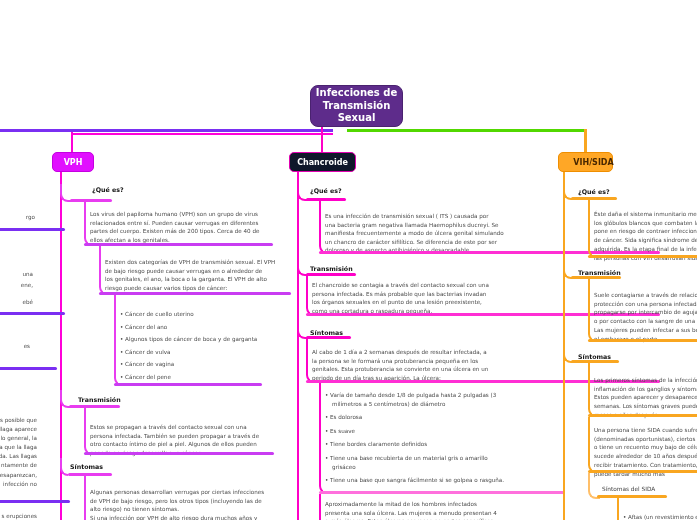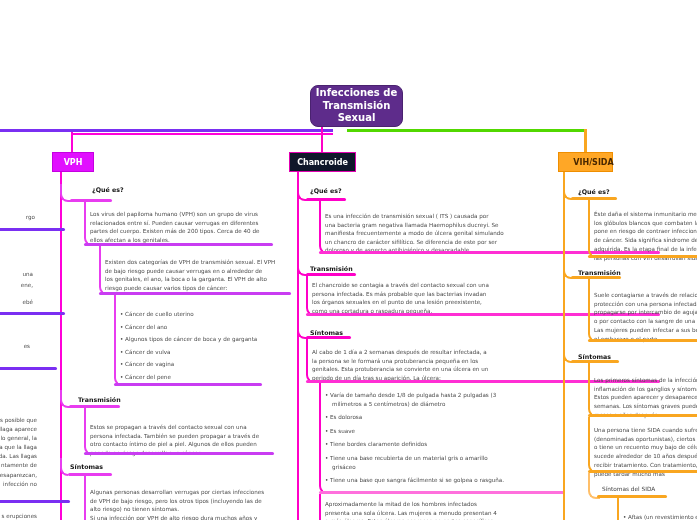--- a/index.html
+++ b/index.html
@@ -1,20 +1,20 @@
 <!DOCTYPE html>
 <html><head>
 <meta charset="utf-8">
 <style>
   html,body{margin:0;padding:0;background:#fff;}
   .canvas{position:relative;width:697px;height:520px;background:#ffffff;overflow:hidden;
           font-family:"DejaVu Sans", sans-serif;}
   
   .node{position:absolute;display:flex;align-items:center;justify-content:center;
-        font-weight:bold;color:#fff;border-radius:0;box-sizing:border-box;}
+        font-weight:bold;color:#fff;border-radius:5px;box-sizing:border-box;}
   .heading{position:absolute;font-weight:bold;font-size:6.3px;color:#141414;white-space:pre;}
   .body{position:absolute;font-size:5.6px;line-height:8.7px;color:#4a4a4a;white-space:pre;}
   .bar{position:absolute;height:3.2px;border-radius:2px;}
   .vline{position:absolute;}
   .hline{position:absolute;}
   .elbow{position:absolute;border-left:2.4px solid;border-bottom:2.4px solid;
          border-bottom-left-radius:8px;box-sizing:border-box;}
   .blist{position:absolute;font-size:5.6px;color:#4a4a4a;}
   .blist .blt{line-height:8.6px;padding-left:7px;text-indent:-7px;}
   .blt::before{content:"• ";}

